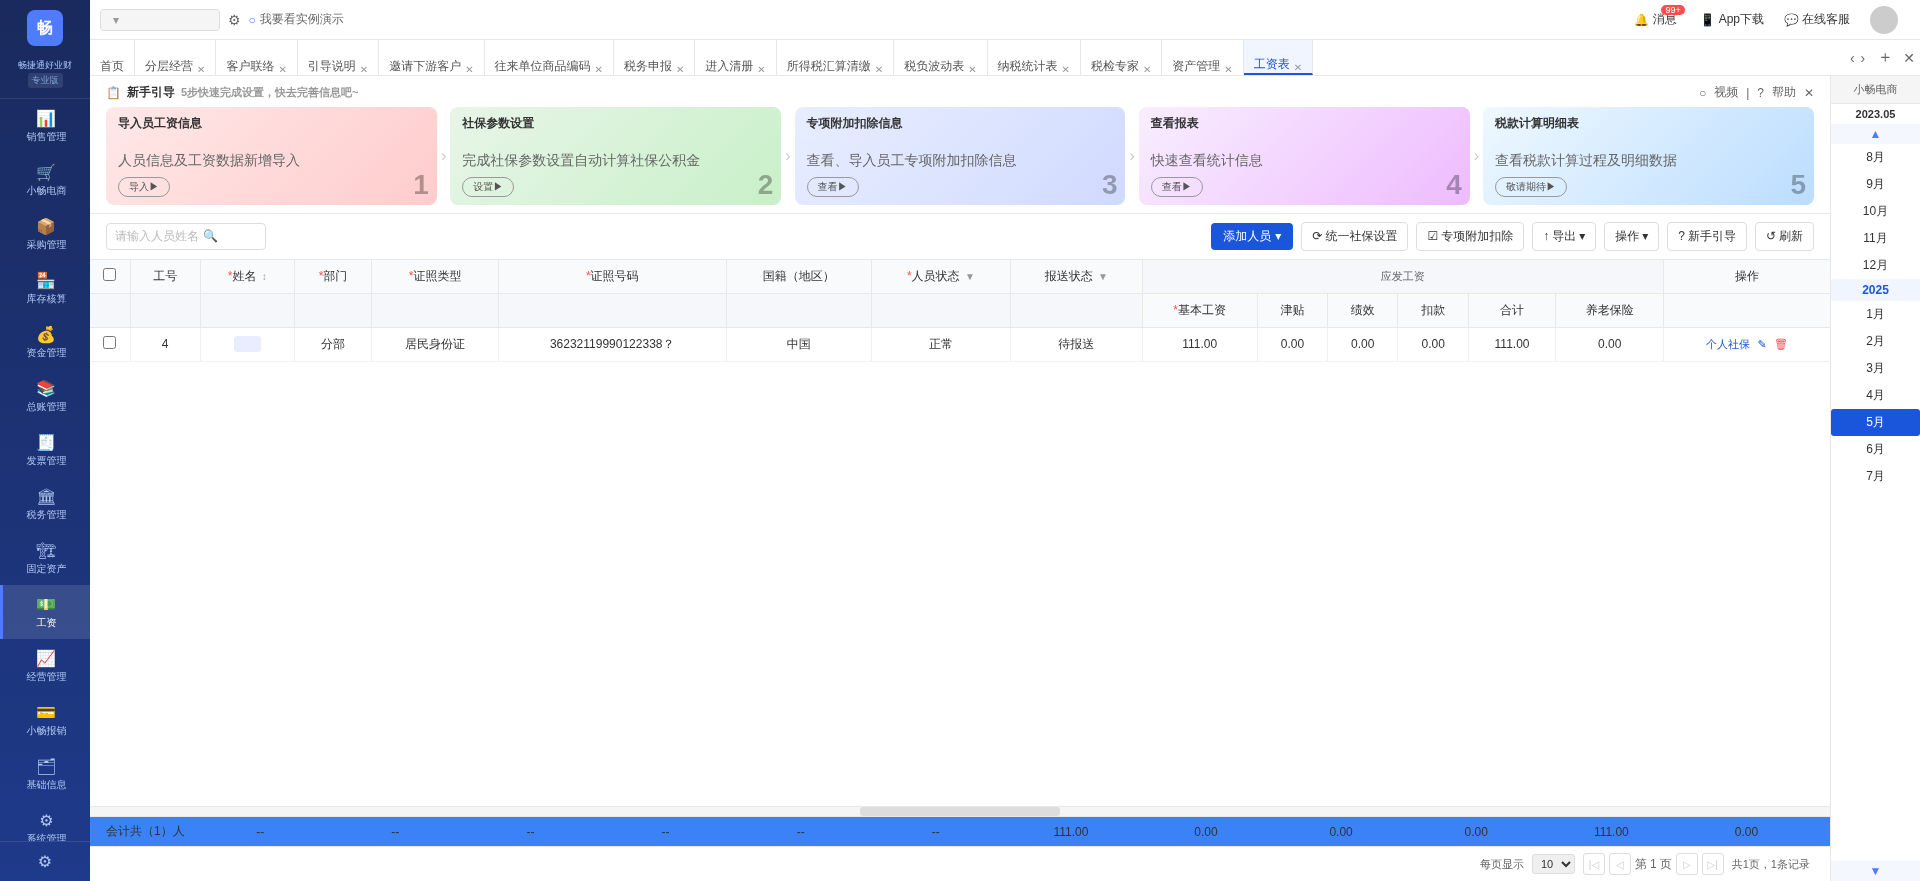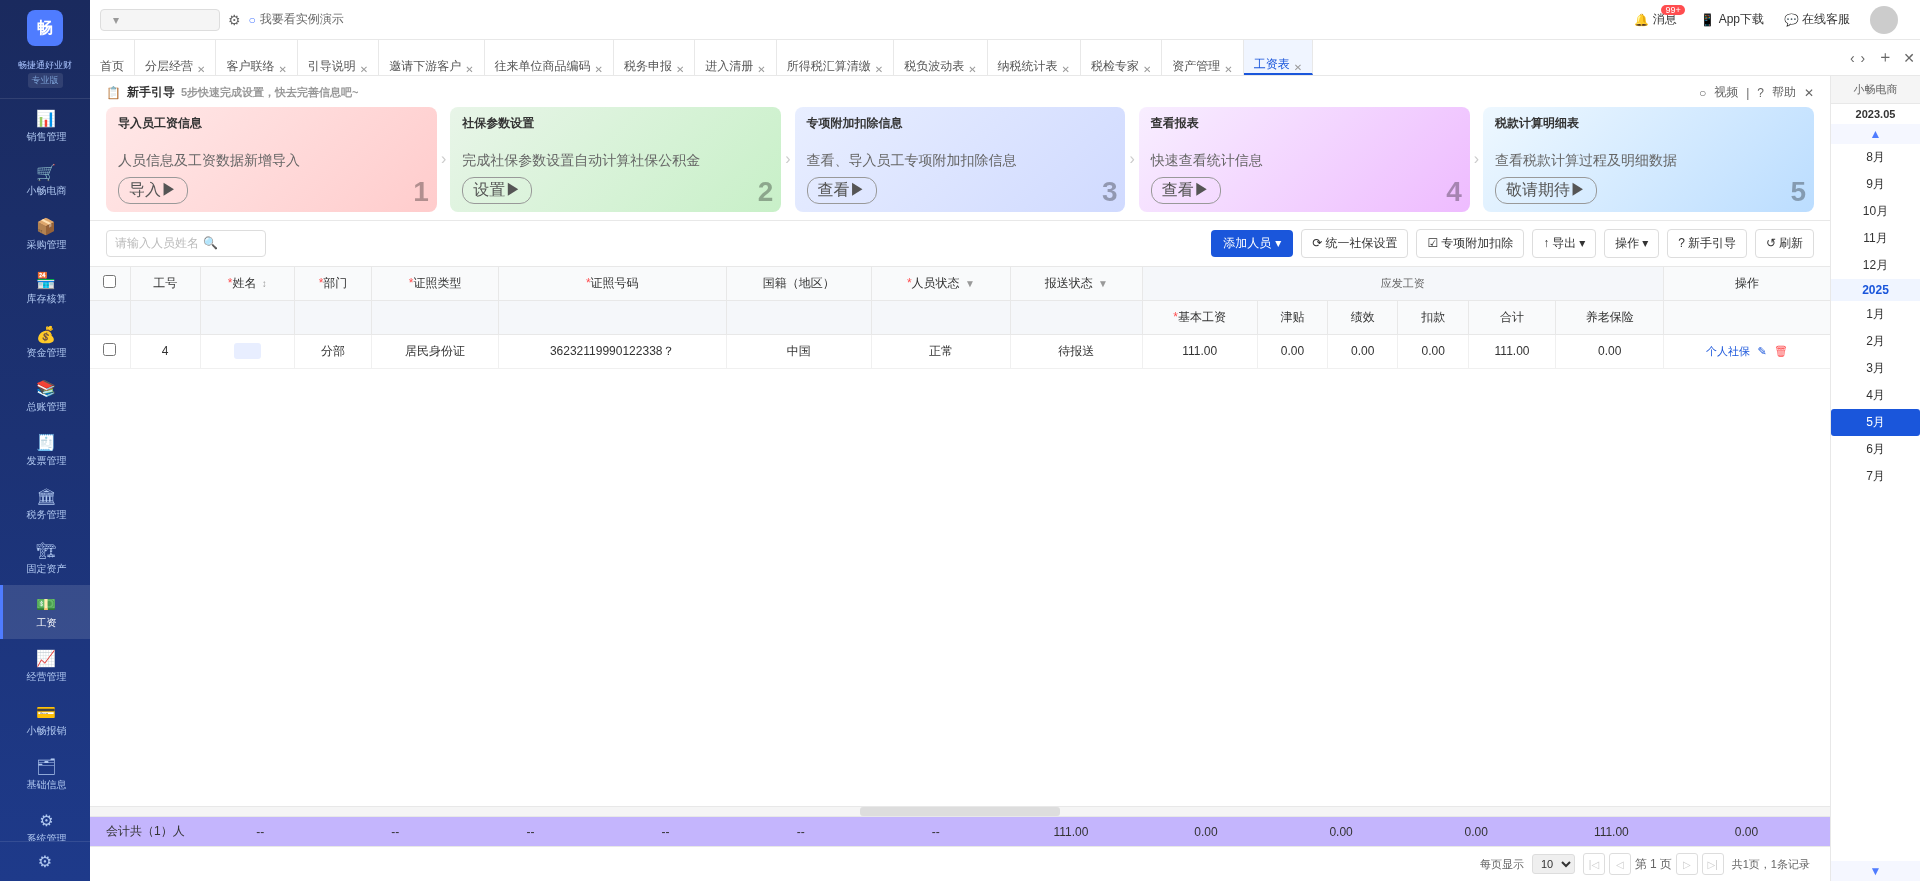--- a/index.html
+++ b/index.html
@@ -219,21 +219,21 @@
       right: 8px;
     }
     .guide-step-title { font-size: 12px; font-weight: bold; color: #333; margin-bottom: 19px; }
     .guide-step-desc { font-size: 14px; color: #666; line-height: 1.4; }
     .guide-step-btn {
       margin-top: 6px;
       display: inline-block;
       border: 1px solid #999;
       border-radius: 12px;
       padding: 2px 10px;
-      font-size: 16px;
+      font-size: 10px;
       cursor: pointer;
       color: #555;
     }
     .guide-arrow {
       color: #ccc;
       font-size: 16px;
       flex-shrink: 0;
     }
 
     
@@ -340,21 +340,21 @@
     .del-btn {
       color: #ff4d4f;
       cursor: pointer;
       font-size: 11px;
       margin: 0 2px;
     }
     .checkbox-cell { width: 40px; }
 
     
     .table-footer {
-      background: #c4b5fd;
+      background: #3b82f6;
       border-top: 1px solid #e8e8e8;
       display: flex;
       align-items: center;
       padding: 6px 16px;
       gap: 8px;
       flex-shrink: 0;
     }
     .footer-summary { color: #333; font-size: 12px; }
     .footer-values {
       display: flex;

